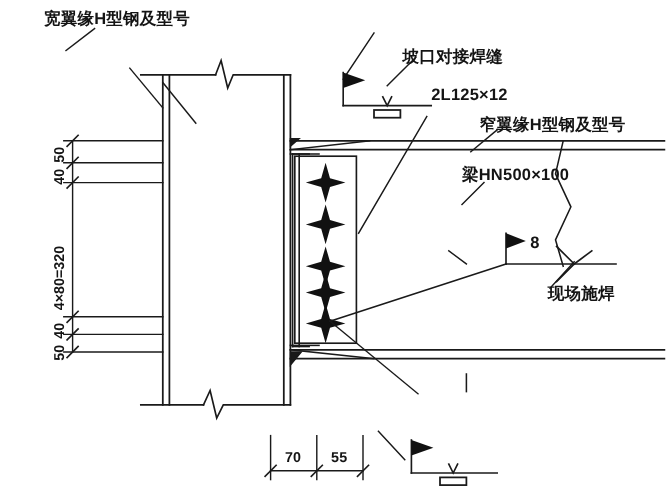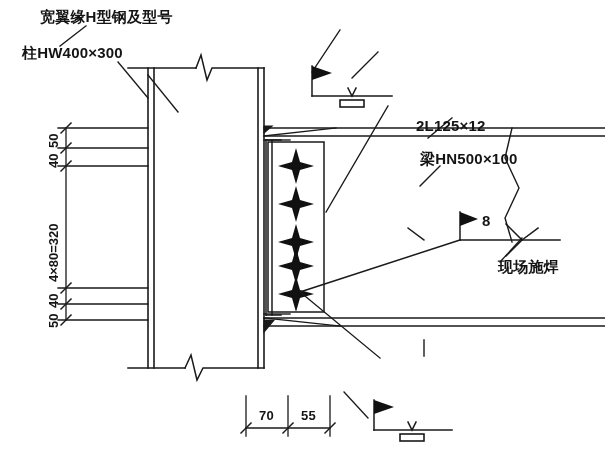--- a/index.html
+++ b/index.html
@@ -245,26 +245,27 @@
       <g stroke-width="1.3">
         <line x1="264" y1="136" x2="336" y2="128"></line>
         <line x1="264" y1="318" x2="340" y2="326"></line>
       </g>
 
     </g>
   </svg>
 
   <div class="lbl cn" style="left:40px; top:8px;">宽翼缘H型钢及型号</div>
 
-  <div class="lbl mix" style="left:22px; top:44px;">柱HW400×300</div>
-
-
-
-  <div class="lbl mix" style="left:416px; top:78px;margin-top:39px;">2L125×12</div>
-
+
+
+  <div class="lbl cn" style="left:366px; top:42px;">坡口对接焊缝</div>
+
+  <div class="lbl mix" style="left:392px; top:78px;">2L125×12</div>
+
+  <div class="lbl cn" style="left:436px; top:104px;">窄翼缘H型钢及型号</div>
 
   <div class="lbl mix" style="left:420px; top:150px;">梁HN500×100</div>
 
   <div class="lbl dim" style="left:482px; top:212px; font-size:15px;">8</div>
 
   <div class="lbl cn" style="left:498px; top:258px;">现场施焊</div>
 
 
   <div class="vdim" style="left:46px; top:148px;">50</div>
 

